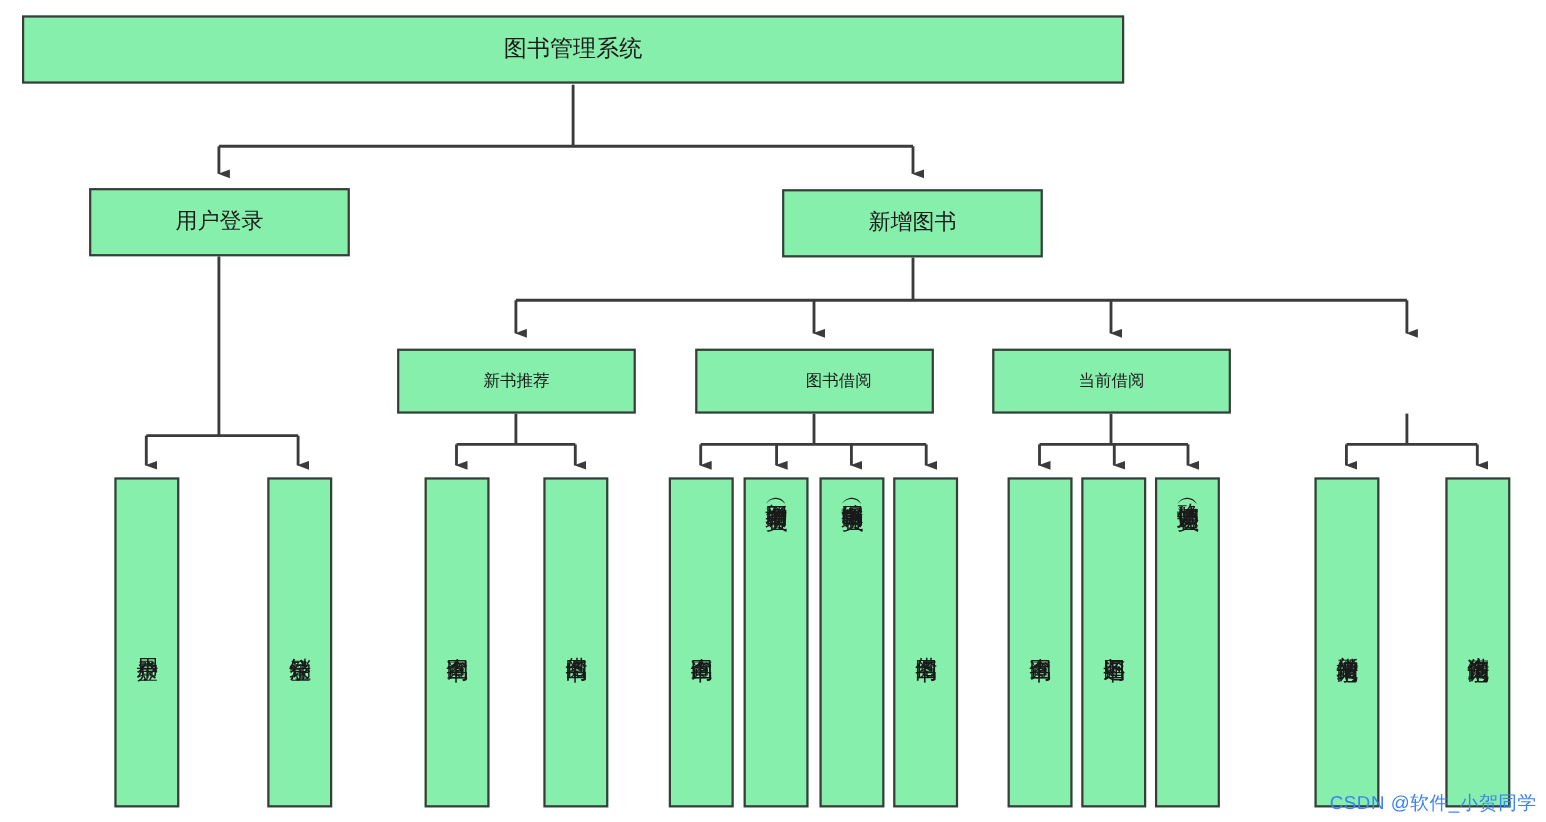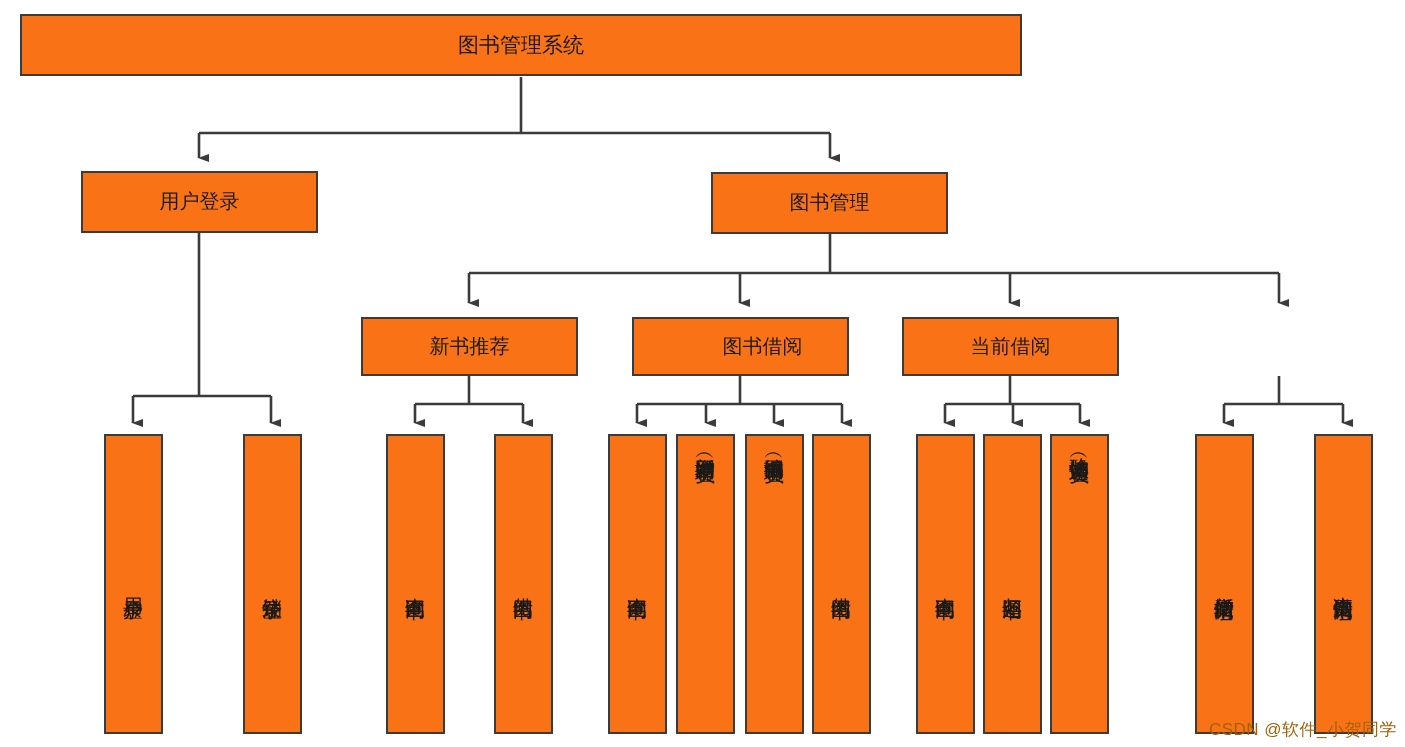--- a/index.html
+++ b/index.html
@@ -21,35 +21,35 @@
     position: absolute;
     left: 0;
     top: 0;
     width: 1405px;
     height: 747px;
     pointer-events: none;
   }
   .node {
     position: absolute;
     box-sizing: border-box;
-    background: #f97316;
+    background: #86efac;
     border: 2px solid #3b3b3b;
     display: flex;
     align-items: center;
     justify-content: center;
     color: #1a1a1a;
   }
   .node .label {
     text-align: center;
     line-height: 1.18;
     white-space: nowrap;
   }
   .node.root .label { font-size: 21px; }
   .node.lvl2 .label { font-size: 20px; }
-  .node.lvl3 .label { font-size: 20px; }
+  .node.lvl3 .label { font-size: 15px; }
   .node.leaf {
     align-items: flex-start;
     padding-top: 6px;
   }
   .node.leaf .label {
     font-size: 20px;
     writing-mode: vertical-rl;
     text-orientation: upright;
     letter-spacing: 1px;
     line-height: 1;
@@ -57,21 +57,21 @@
   }
   .node.leaf.centered {
     align-items: center;
     padding-top: 0;
   }
   #watermark {
     position: absolute;
     right: 8px;
     bottom: 6px;
     font-size: 17px;
-    color: #a16207;
+    color: #3b82f6;
     letter-spacing: 0.5px;
     white-space: nowrap;
   }
 </style>
 </head>
 <body>
 
 <div id="canvas">
 
   <svg class="wires" viewBox="0 0 1405 747">
@@ -125,21 +125,21 @@
   </svg>
 
   <div class="node root" style="left:20px; top:14px; width:1002px; height:62px;">
     <span class="label">图书管理系统</span>
   </div>
 
   <div class="node lvl2" style="left:81px; top:171px; width:237px; height:62px;">
     <span class="label">用户登录</span>
   </div>
   <div class="node lvl2" style="left:711px; top:172px; width:237px; height:62px;">
-    <span class="label">图书管理</span>
+    <span class="label">新增图书</span>
   </div>
 
   <div class="node lvl3" style="left:361px; top:317px; width:217px; height:59px;">
     <span class="label">新书推荐</span>
   </div>
   <div class="node lvl3" style="left:632px; top:317px; width:217px; height:59px;padding-left:44px;">
     <span class="label">图书借阅</span>
   </div>
   <div class="node lvl3" style="left:902px; top:317px; width:217px; height:59px;">
     <span class="label">当前借阅</span>

